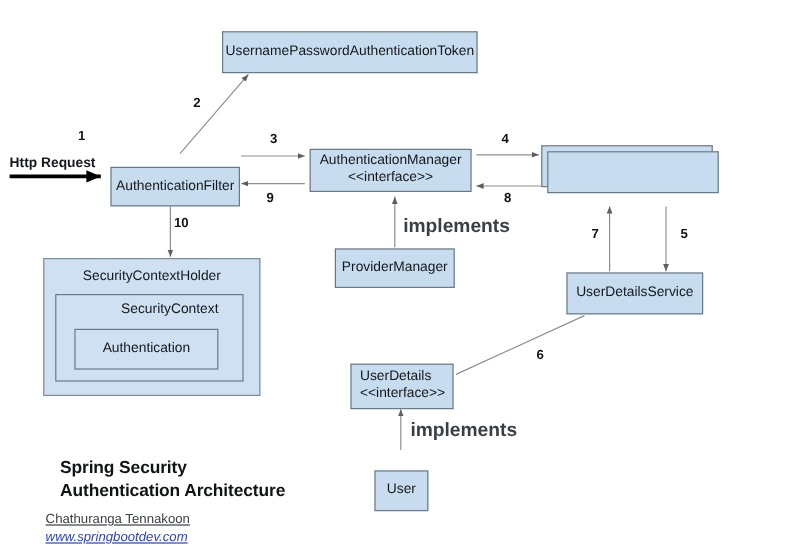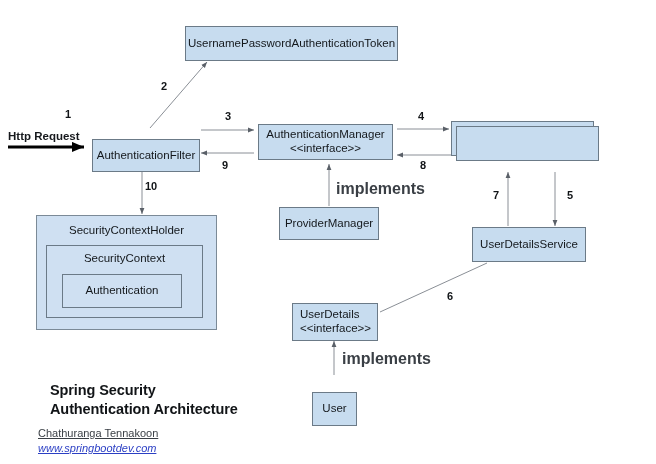--- a/index.html
+++ b/index.html
@@ -215,21 +215,21 @@
   </div>
 
   <div class="box" style="left:312px; top:392px; width:45px; height:34px;">
     <span>User</span>
   </div>
 
   <div class="group-box" style="left:36px; top:215px; width:181px; height:115px;"></div>
   <div class="group-label" style="left:36px; top:224px; width:181px;">SecurityContextHolder</div>
 
   <div class="inner-box" style="left:46px; top:245px; width:157px; height:73px;"></div>
-  <div class="group-label" style="left:46px; top:252px; width:157px;">SecurityContext</div>
+  <div class="group-label" style="left:46px; top:252px; width:157px;padding-left:17px;">SecurityContext</div>
 
   <div class="inner-box" style="left:62px; top:274px; width:120px; height:34px;"></div>
   <div class="group-label" style="left:62px; top:284px; width:120px;">Authentication</div>
 
   <div class="req-label" style="left:8px; top:130px;">Http Request</div>
   <div class="edge-label" style="left:65px; top:108px;">1</div>
   <div class="edge-label" style="left:161px; top:80px;">2</div>
   <div class="edge-label" style="left:225px; top:110px;">3</div>
   <div class="edge-label" style="left:222px; top:159px;">9</div>
   <div class="edge-label" style="left:418px; top:110px;">4</div>

